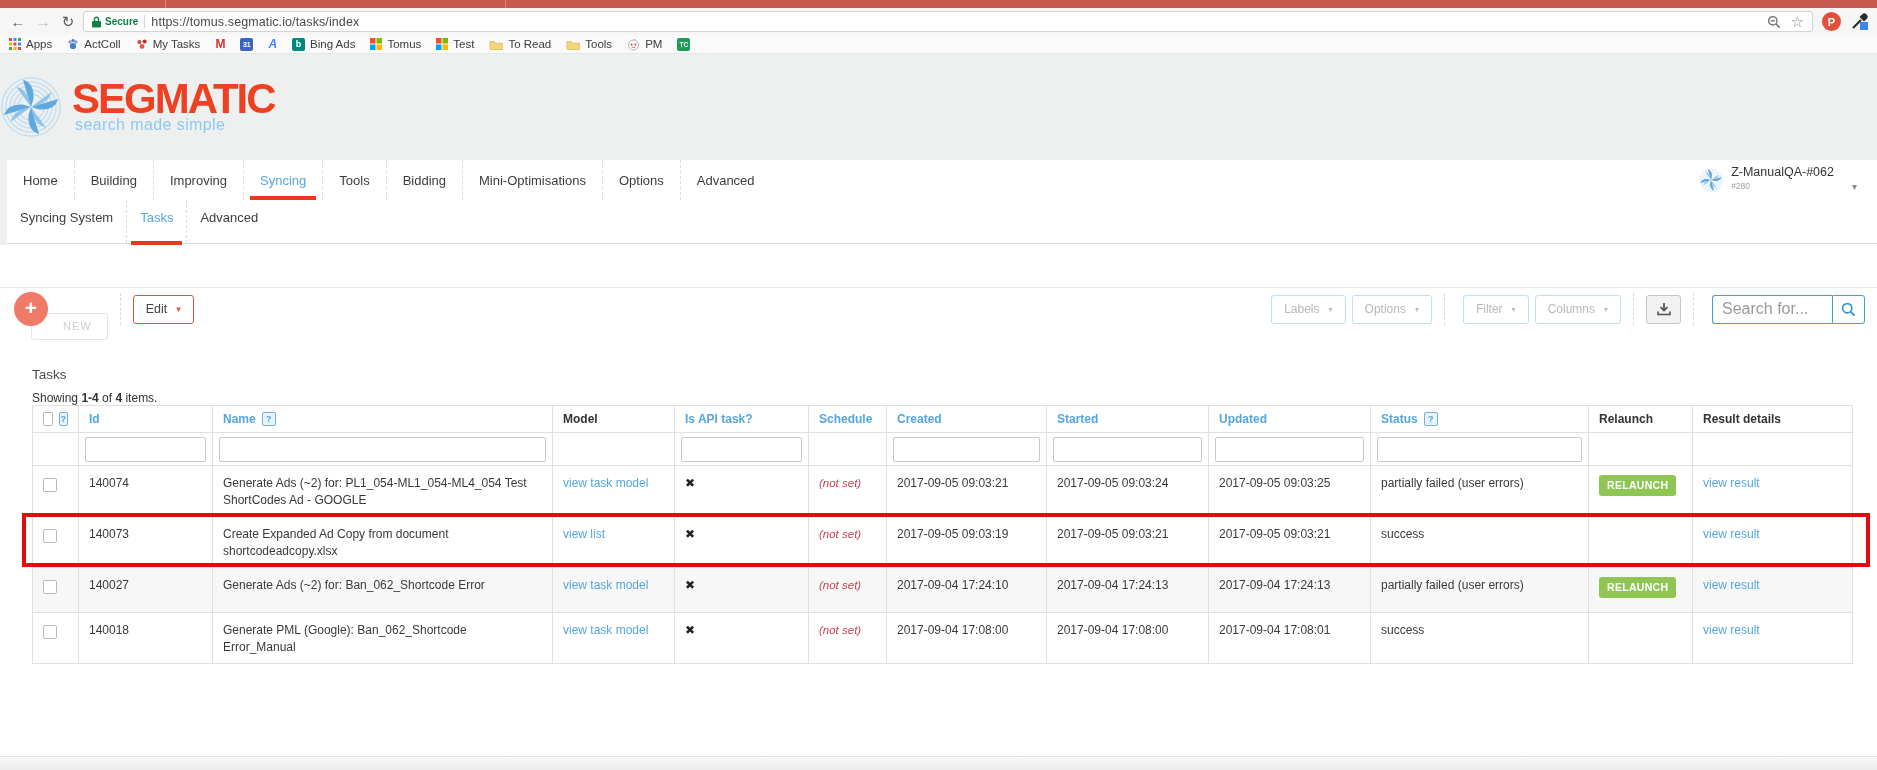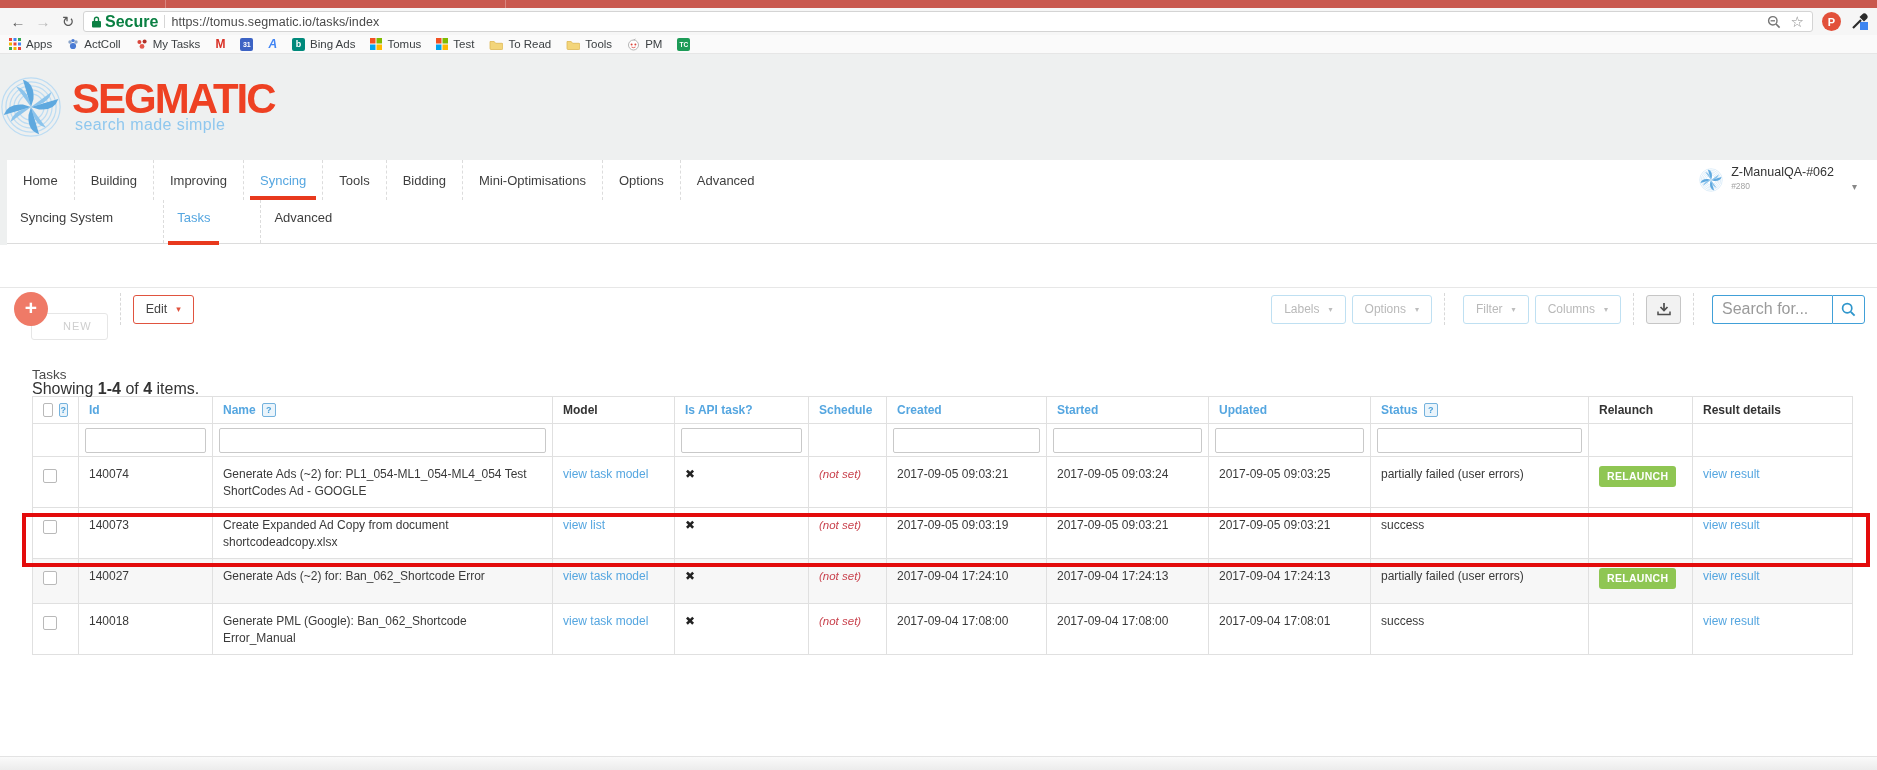--- a/index.html
+++ b/index.html
@@ -6,21 +6,21 @@
   html,body{width:1877px;height:770px;overflow:hidden;}
   body{font-family:"Liberation Sans","DejaVu Sans",sans-serif;background:#fff;position:relative;font-size:12px;color:#333;}
 
   
   .tabstrip{height:8px;background:#c9584e;position:relative;}
   .tabstrip .tab-sep{position:absolute;top:0;bottom:0;width:1px;background:rgba(255,255,255,.28);}
   .browser-toolbar{height:27px;background:#f6f6f6;display:flex;align-items:center;padding:0 8px;gap:5px;}
   .nav-glyph{width:20px;text-align:center;font-size:15px;color:#5a5a5a;line-height:20px;}
   .nav-glyph.disabled{color:#b9b9b9;}
   .omnibox{flex:1;height:21px;background:#fff;border:1px solid #d4d4d4;border-radius:3px;display:flex;align-items:center;padding:0 8px;gap:6px;}
-  .secure-chip{display:flex;align-items:center;gap:4px;color:#0b8043;font-size:16px;font-weight:bold;}
+  .secure-chip{display:flex;align-items:center;gap:4px;color:#0b8043;font-size:10px;font-weight:bold;}
   .omni-sep{width:1px;height:13px;background:#d6d6d6;}
   .omni-url{flex:1;color:#4a4a4a;font-size:12.5px;letter-spacing:.1px;}
   .omni-right{display:flex;align-items:center;gap:10px;}
   .omni-star{font-size:15px;color:#8a8a8a;line-height:14px;}
   .ext-area{display:flex;align-items:center;gap:9px;margin-left:4px;}
   .ext-p{width:19px;height:19px;border-radius:50%;background:#e2503a;color:#fff;font-weight:bold;font-size:11px;display:flex;align-items:center;justify-content:center;}
 
   
   .bookmarks-bar{height:19px;background:#fafafa;border-bottom:1px solid #e6e6e6;display:flex;align-items:center;padding:0 9px;gap:15px;}
   .bm{display:flex;align-items:center;gap:5px;font-size:11.5px;color:#3c4043;white-space:nowrap;}
@@ -45,21 +45,21 @@
   .nav-tab + .nav-tab{border-left:1px dashed #dcdcdc;}
   .nav-tab.active{color:#55a6e0;}
   .nav-tab.active::after{content:"";position:absolute;left:6px;right:6px;bottom:0;height:4px;background:#e8391d;}
   .user-chip{position:absolute;right:20px;top:6px;display:flex;align-items:flex-end;gap:8px;}
   .user-txt{display:flex;flex-direction:column;line-height:12px;}
   .user-name{font-size:12.5px;color:#333;}
   .user-id{font-size:8.5px;color:#a3a3a3;margin-top:2px;}
   .user-caret{font-size:10px;color:#888;margin-left:10px;}
 
   
-  .sub-nav{height:44px;background:#fff;border-bottom:1px solid #dcdcdc;display:flex;padding-left:7px;position:relative;gap:37px;}
+  .sub-nav{height:44px;background:#fff;border-bottom:1px solid #dcdcdc;display:flex;padding-left:7px;position:relative;}
   .sub-tab{position:relative;padding:10px 13px 0;font-size:13px;color:#3e3e3e;}
   .sub-tab + .sub-tab{border-left:1px dashed #dcdcdc;}
   .sub-tab.active{color:#55a6e0;}
   .sub-tab.active::after{content:"";position:absolute;left:4px;right:4px;bottom:-2px;height:4px;background:#e8391d;}
   .left-edge{position:absolute;left:0;top:160px;width:7px;height:85px;background:#eef0f0;z-index:3;}
 
   .white-gap{height:43px;background:#fff;}
 
   
   .toolbar-row{height:43px;border-top:1px solid #e7e7e7;background:#fff;display:flex;align-items:center;padding-left:14px;position:relative;}
@@ -74,21 +74,21 @@
   .soft-btn{border:1px solid #bfe0f2;border-radius:3px;height:29px;padding:0 12px;background:#fff;font-size:12px;color:#b9b9b9;display:flex;align-items:center;gap:9px;margin-left:6px;cursor:pointer;}
   .dl-btn{border:1px solid #c6c6c6;border-radius:3px;height:29px;width:35px;background:#f2f2f2;display:flex;align-items:center;justify-content:center;cursor:pointer;}
   .search-wrap{display:flex;margin-left:6px;}
   .search-input{width:120px;height:29px;border:1px solid #41a0d8;border-right:none;border-radius:3px 0 0 3px;padding:0 9px;font-size:16px;color:#555;outline:none;}
   .search-input::placeholder{color:#9a9a9a;}
   .search-btn{width:33px;height:29px;border:1px solid #41a0d8;border-radius:0 3px 3px 0;background:#fff;display:flex;align-items:center;justify-content:center;cursor:pointer;}
 
   
   .content{padding:37px 0 0 32px;}
   .page-title{font-size:13.5px;color:#4a4a4a;line-height:16px;font-weight:normal;}
-  .summary{font-size:16px;color:#333;line-height:12px;}
+  .summary{font-size:12px;color:#333;margin-top:9px;line-height:12px;}
   .summary b{font-weight:bold;}
   table{border-collapse:collapse;table-layout:fixed;width:1820px;margin-top:1px;background:#fff;}
   th,td{border:1px solid #e0e0e0;font-size:12px;text-align:left;padding:4px 10px;overflow:hidden;}
   thead tr.head-row{height:27px;}
   thead th{font-weight:bold;color:#333;vertical-align:middle;}
   th.sortable span.lbl{color:#55a6e0;}
   thead tr.filter-row{height:33px;}
   thead tr.filter-row td{vertical-align:middle;padding:3px 6px;}
   .f-input{width:100%;height:25px;border:1px solid #c9c9c9;border-radius:2px;padding:0 6px;font-size:12px;color:#444;outline:none;background:#fff;}
   tbody td{vertical-align:top;padding:9px 10px 6px;color:#3a3a3a;line-height:1.45;}

